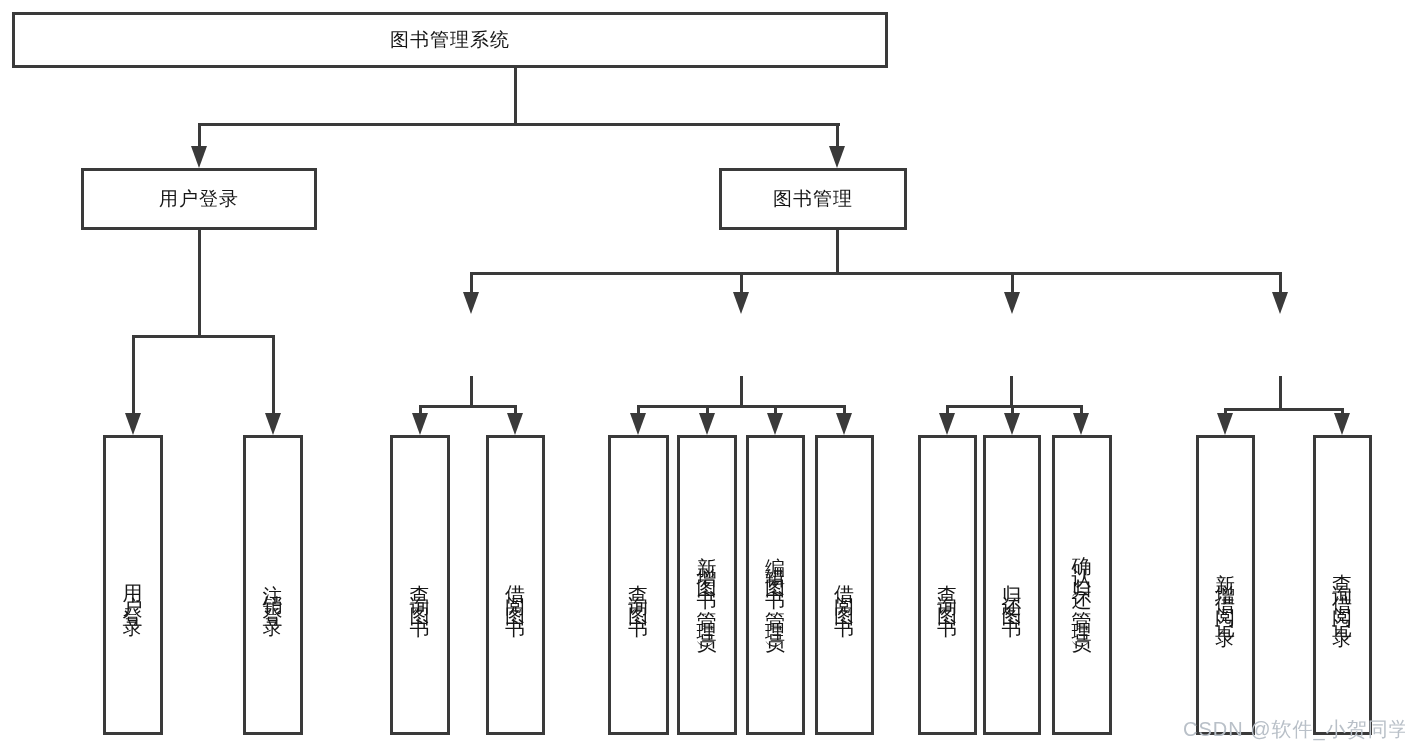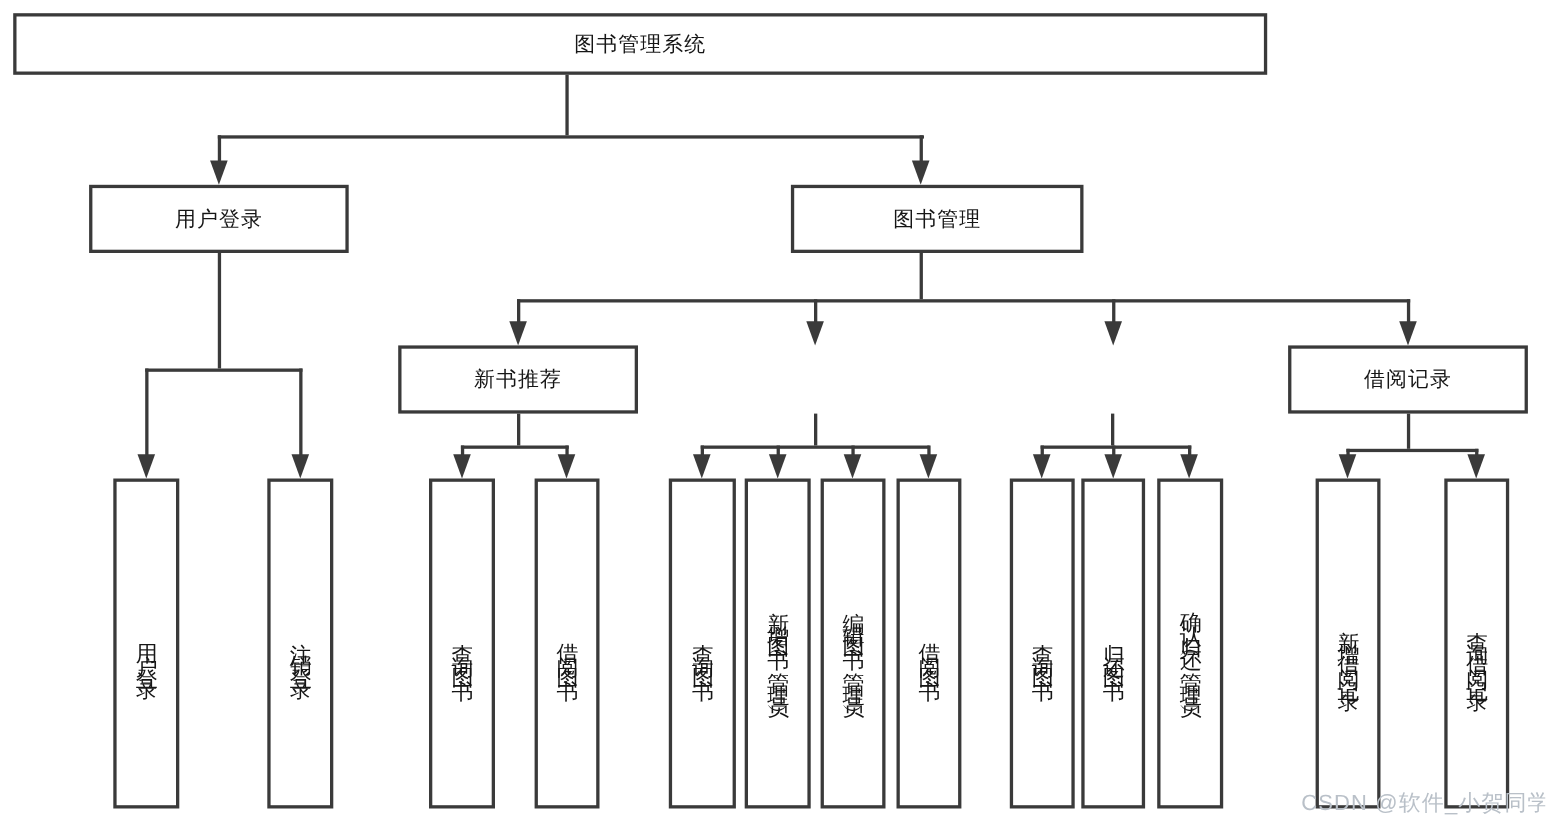--- a/index.html
+++ b/index.html
@@ -31,35 +31,35 @@
   .watermark{
     position:absolute;left:1183px;top:716px;z-index:5;
     font-size:20px;color:#b9c0c8;letter-spacing:1px;white-space:nowrap;
   }
 </style>
 </head>
 <body>
 
 <div id="stage">
 
-  <div class="hbox" style="left:12px;top:12px;width:1140px;height:56px">
+  <div class="hbox" style="left:12px;top:12px;width:876px;height:56px">
     <span>图书管理系统</span>
   </div>
 
   <div class="vline" style="left:514px;top:68px;height:55px"></div>
   <div class="hline" style="left:198px;top:123px;width:642px"></div>
   <div class="vline" style="left:198px;top:123px;height:26px"></div>
   <div class="ahead" style="left:191px;top:146px"></div>
   <div class="vline" style="left:836px;top:123px;height:26px"></div>
   <div class="ahead" style="left:829px;top:146px"></div>
 
   <div class="hbox" style="left:81px;top:168px;width:236px;height:62px">
     <span>用户登录</span>
   </div>
-  <div class="hbox" style="left:719px;top:168px;width:266px;height:62px">
+  <div class="hbox" style="left:719px;top:168px;width:188px;height:62px">
     <span>图书管理</span>
   </div>
 
   <div class="vline" style="left:198px;top:230px;height:105px"></div>
   <div class="hline" style="left:132px;top:335px;width:143px"></div>
   <div class="vline" style="left:132px;top:335px;height:80px"></div>
   <div class="ahead" style="left:125px;top:413px"></div>
   <div class="vline" style="left:272px;top:335px;height:80px"></div>
   <div class="ahead" style="left:265px;top:413px"></div>
 
@@ -67,26 +67,20 @@
   <div class="hline" style="left:470px;top:272px;width:812px"></div>
   <div class="vline" style="left:470px;top:272px;height:21px"></div>
   <div class="ahead" style="left:463px;top:292px"></div>
   <div class="vline" style="left:740px;top:272px;height:21px"></div>
   <div class="ahead" style="left:733px;top:292px"></div>
   <div class="vline" style="left:1011px;top:272px;height:21px"></div>
   <div class="ahead" style="left:1004px;top:292px"></div>
   <div class="vline" style="left:1279px;top:272px;height:21px"></div>
   <div class="ahead" style="left:1272px;top:292px"></div>
 
-  <div class="hbox" style="left:362px;top:314px;width:218px;height:62px">
-    <span>新书推荐</span>
-  </div>
-  <div class="hbox" style="left:1171px;top:314px;width:218px;height:62px">
-    <span>借阅记录</span>
-  </div>
 
   <div class="vline" style="left:470px;top:376px;height:29px"></div>
   <div class="hline" style="left:419px;top:405px;width:98px"></div>
   <div class="vline" style="left:419px;top:405px;height:10px"></div>
   <div class="ahead" style="left:412px;top:413px"></div>
   <div class="vline" style="left:514px;top:405px;height:10px"></div>
   <div class="ahead" style="left:507px;top:413px"></div>
 
   <div class="vline" style="left:740px;top:376px;height:29px"></div>
   <div class="hline" style="left:637px;top:405px;width:208px"></div>

